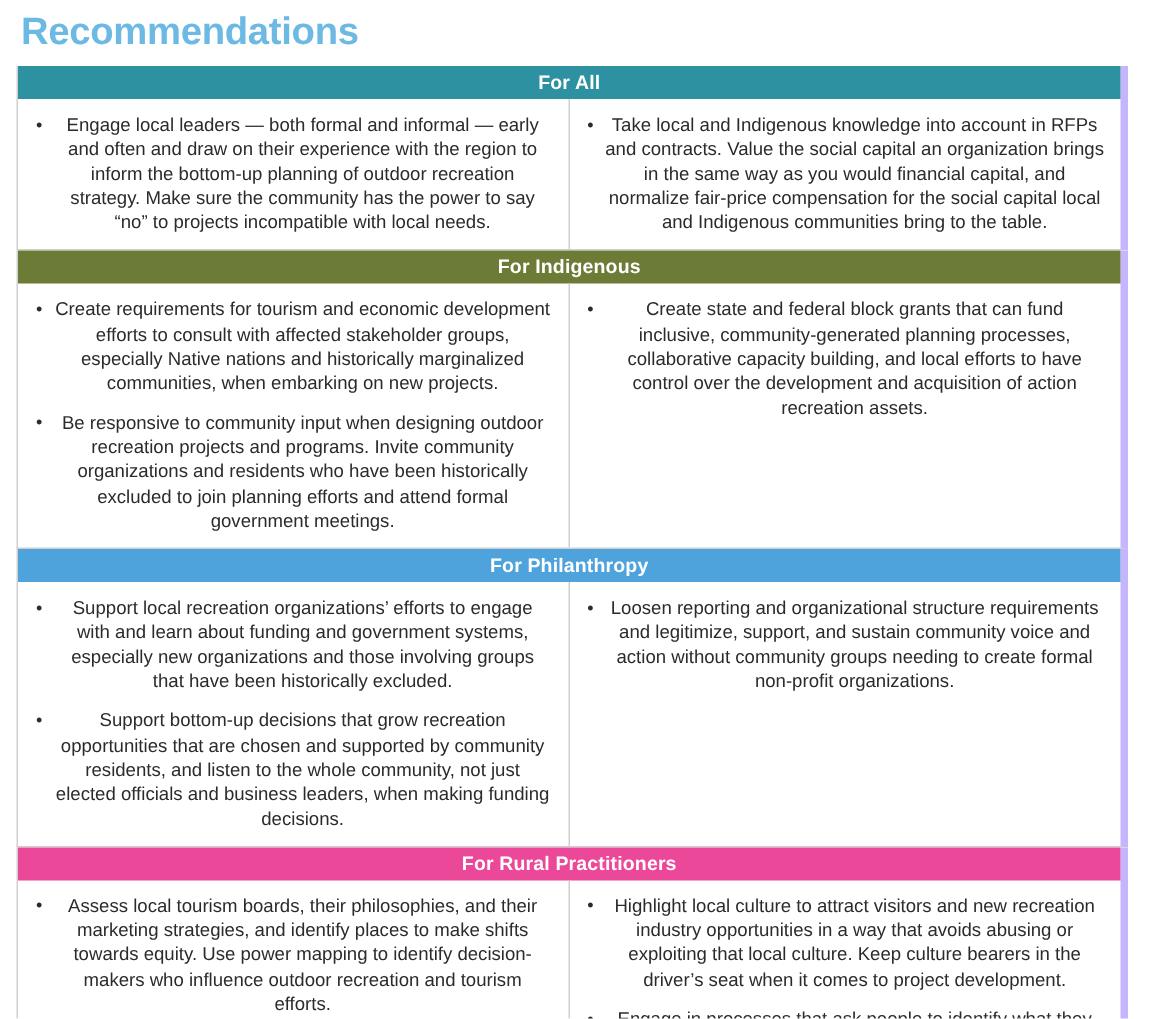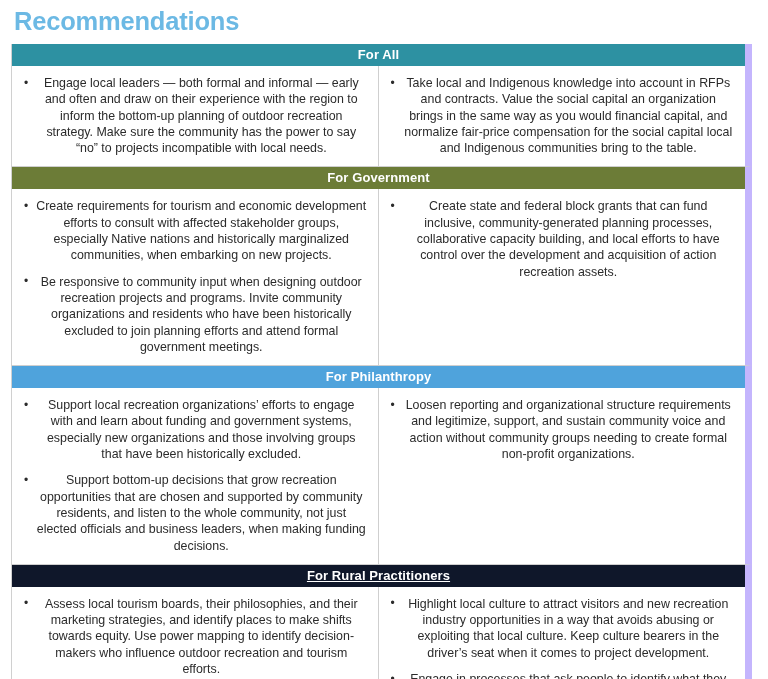--- a/index.html
+++ b/index.html
@@ -42,21 +42,21 @@
     position: absolute;
     left: 11px;
     top: 44px;
     width: 741px;
     box-sizing: border-box;
     background: #ffffff;
   }
 
   .section {
     border-left: 1px solid #d0d0d0;
-    border-right: 7px solid #c4b5fd;
+    border-right: 5px solid #c4b5fd;
     border-bottom: 1px solid #cfcfcf;
     box-sizing: border-box;
     background: #ffffff;
   }
   .section:first-child { }
 
   
   .section-header {
     box-sizing: border-box;
     width: 100%;
@@ -64,21 +64,21 @@
     line-height: 22px;
     text-align: center;
     color: #ffffff;
     font-size: 13px;
     font-weight: 700;
     letter-spacing: 0.1px;
   }
   .hdr-all        { background: #2d91a2; }
   .hdr-gov        { background: #6c7c37; }
   .hdr-phil       { background: #4fa3dc; }
-  .hdr-rural      { background: #0f172a; text-decoration: underline; }
+  .hdr-rural      { background: #ec4899; }
 
   
   .section-body {
     display: flex;
     width: 100%;
     box-sizing: border-box;
   }
   .col {
     box-sizing: border-box;
     padding: 9px 11px 10px 11px;
@@ -140,21 +140,21 @@
         </div>
         <div class="col col-right">
           <ul class="bullets">
             <li>Take local and Indigenous knowledge into account in RFPs and contracts. Value the social capital an organization brings in the same way as you would financial capital, and normalize fair-price compensation for the social capital local and Indigenous communities bring to the table.</li>
           </ul>
         </div>
       </div>
     </div>
 
     <div class="section">
-      <div class="section-header hdr-gov">For Government</div>
+      <div class="section-header hdr-gov">For Indigenous</div>
       <div class="section-body body-gov">
         <div class="col col-left">
           <ul class="bullets">
             <li>Create requirements for tourism and economic development efforts to consult with affected stakeholder groups, especially Native nations and historically marginalized communities, when embarking on new projects.</li>
             <li>Be responsive to community input when designing outdoor recreation projects and programs. Invite community organizations and residents who have been historically excluded to join planning efforts and attend formal government meetings.</li>
           </ul>
         </div>
         <div class="col col-right">
           <ul class="bullets">
             <li>Create state and federal block grants that can fund inclusive, community-generated planning processes, collaborative capacity building, and local efforts to have control over the development and acquisition of action recreation assets.</li>

